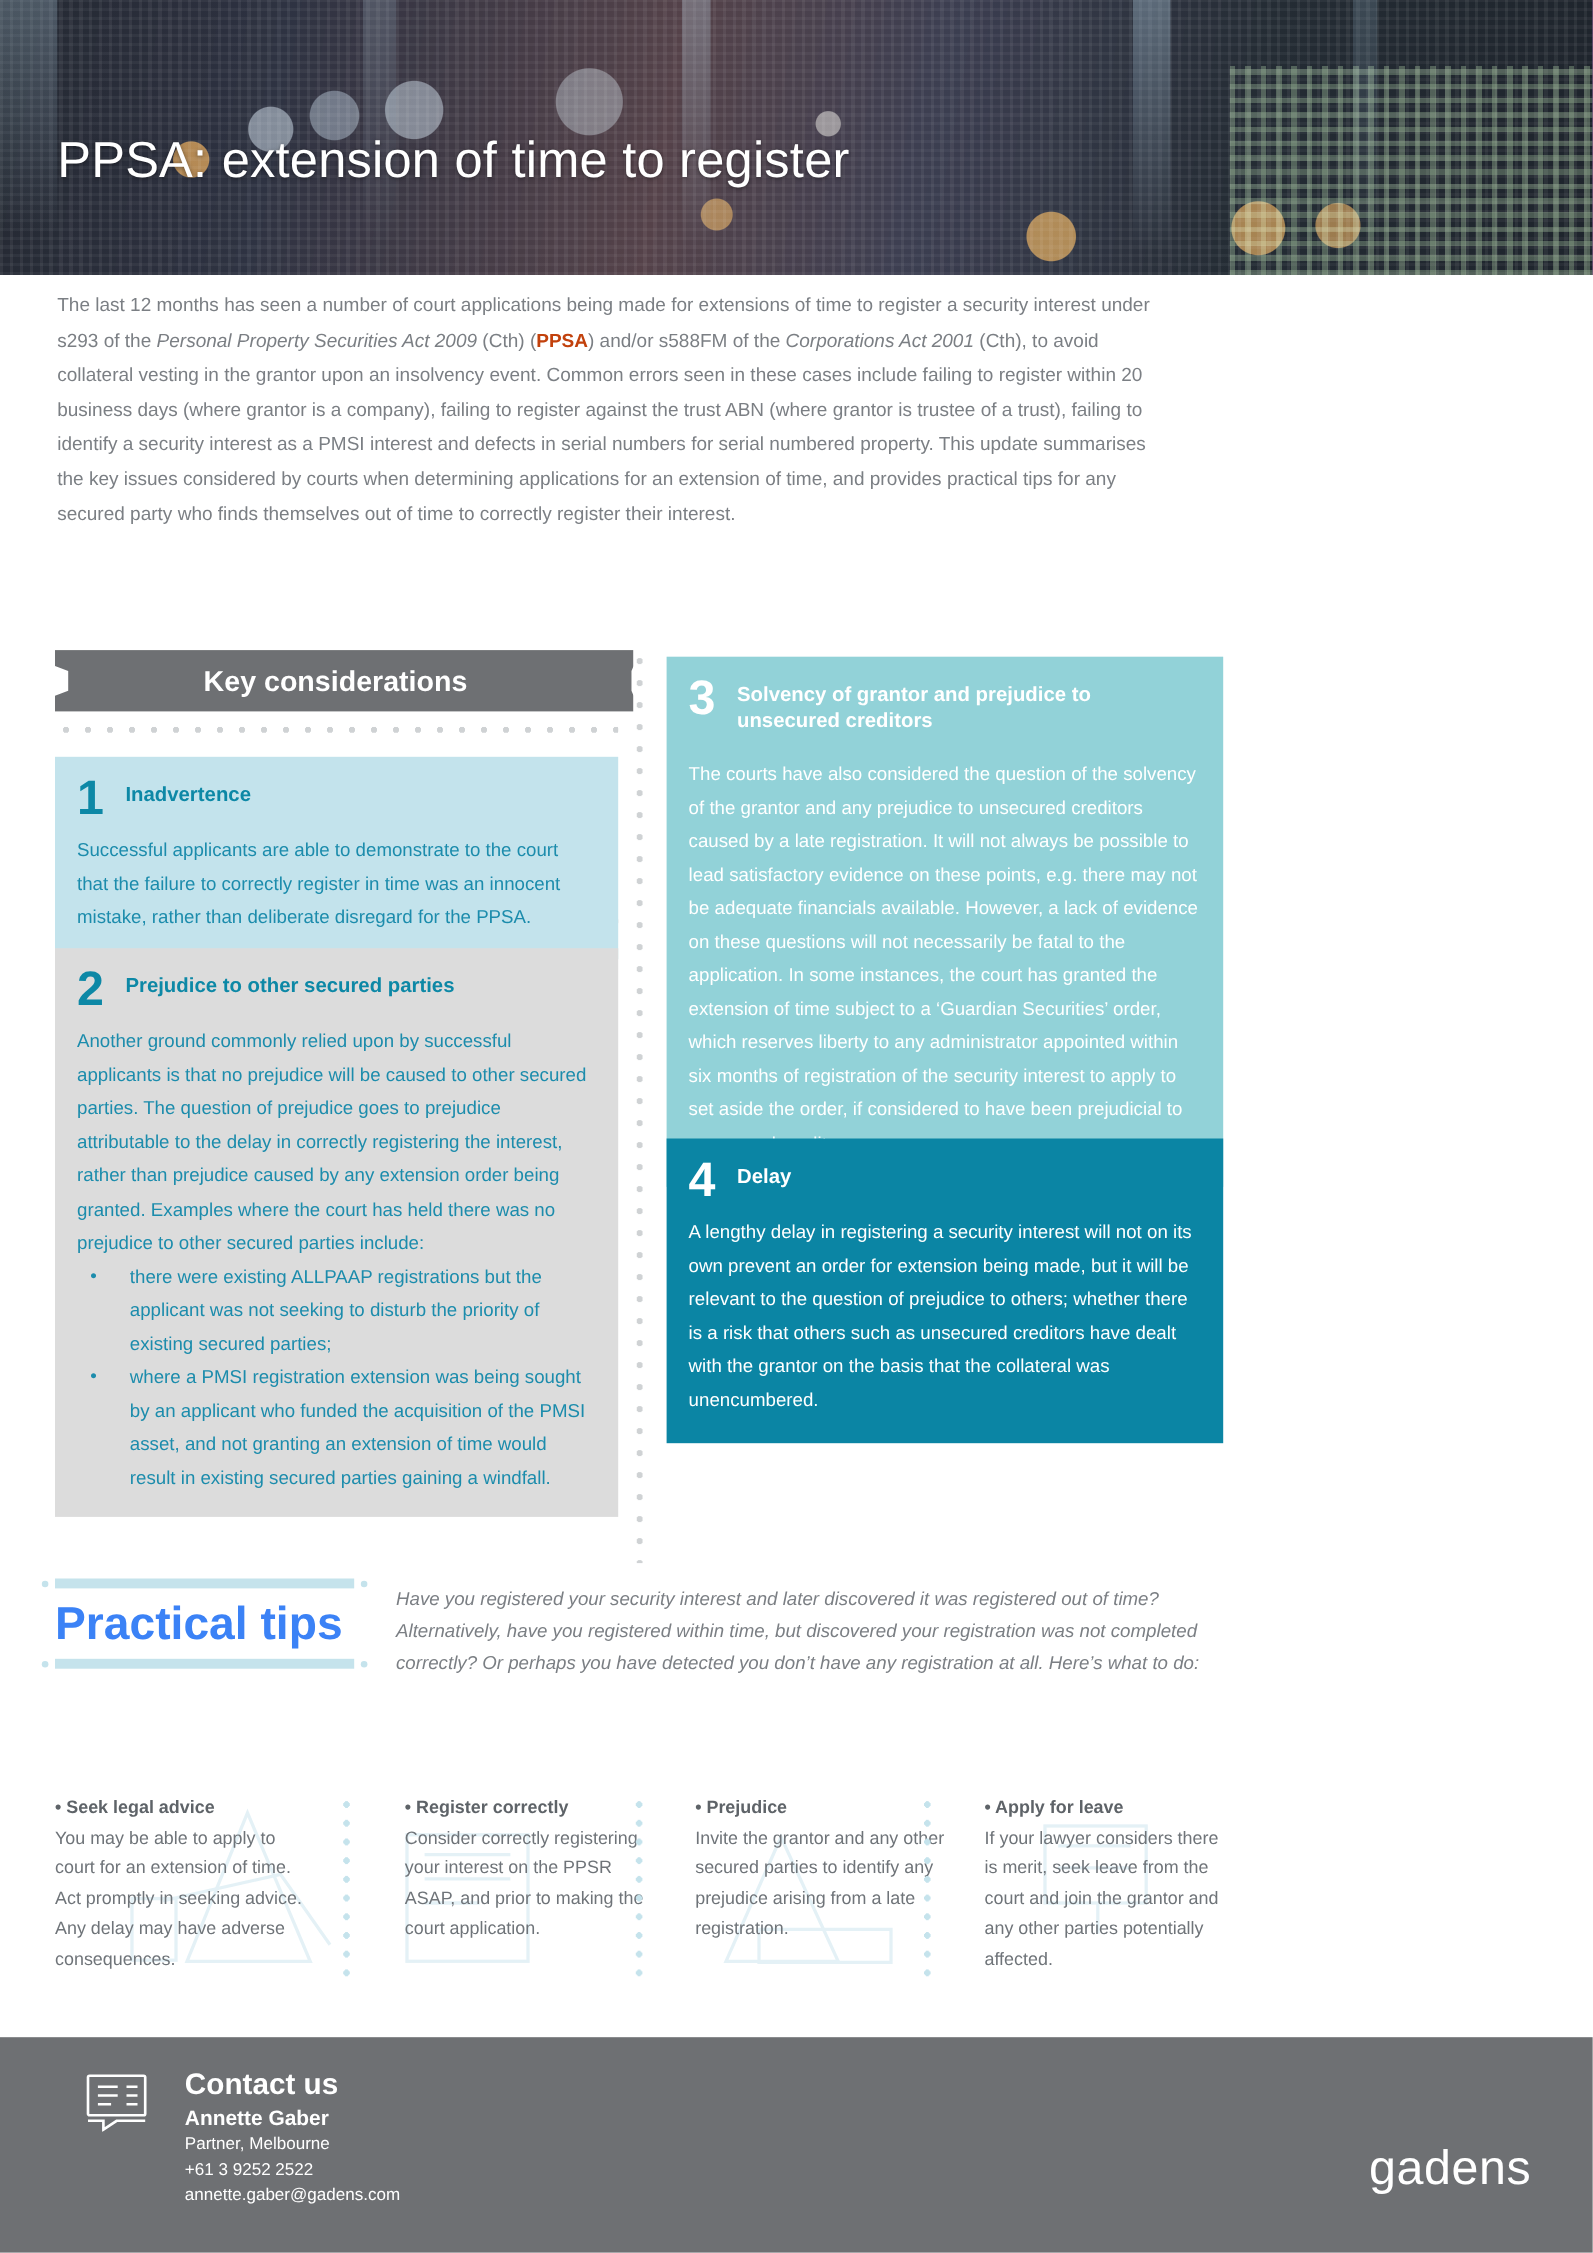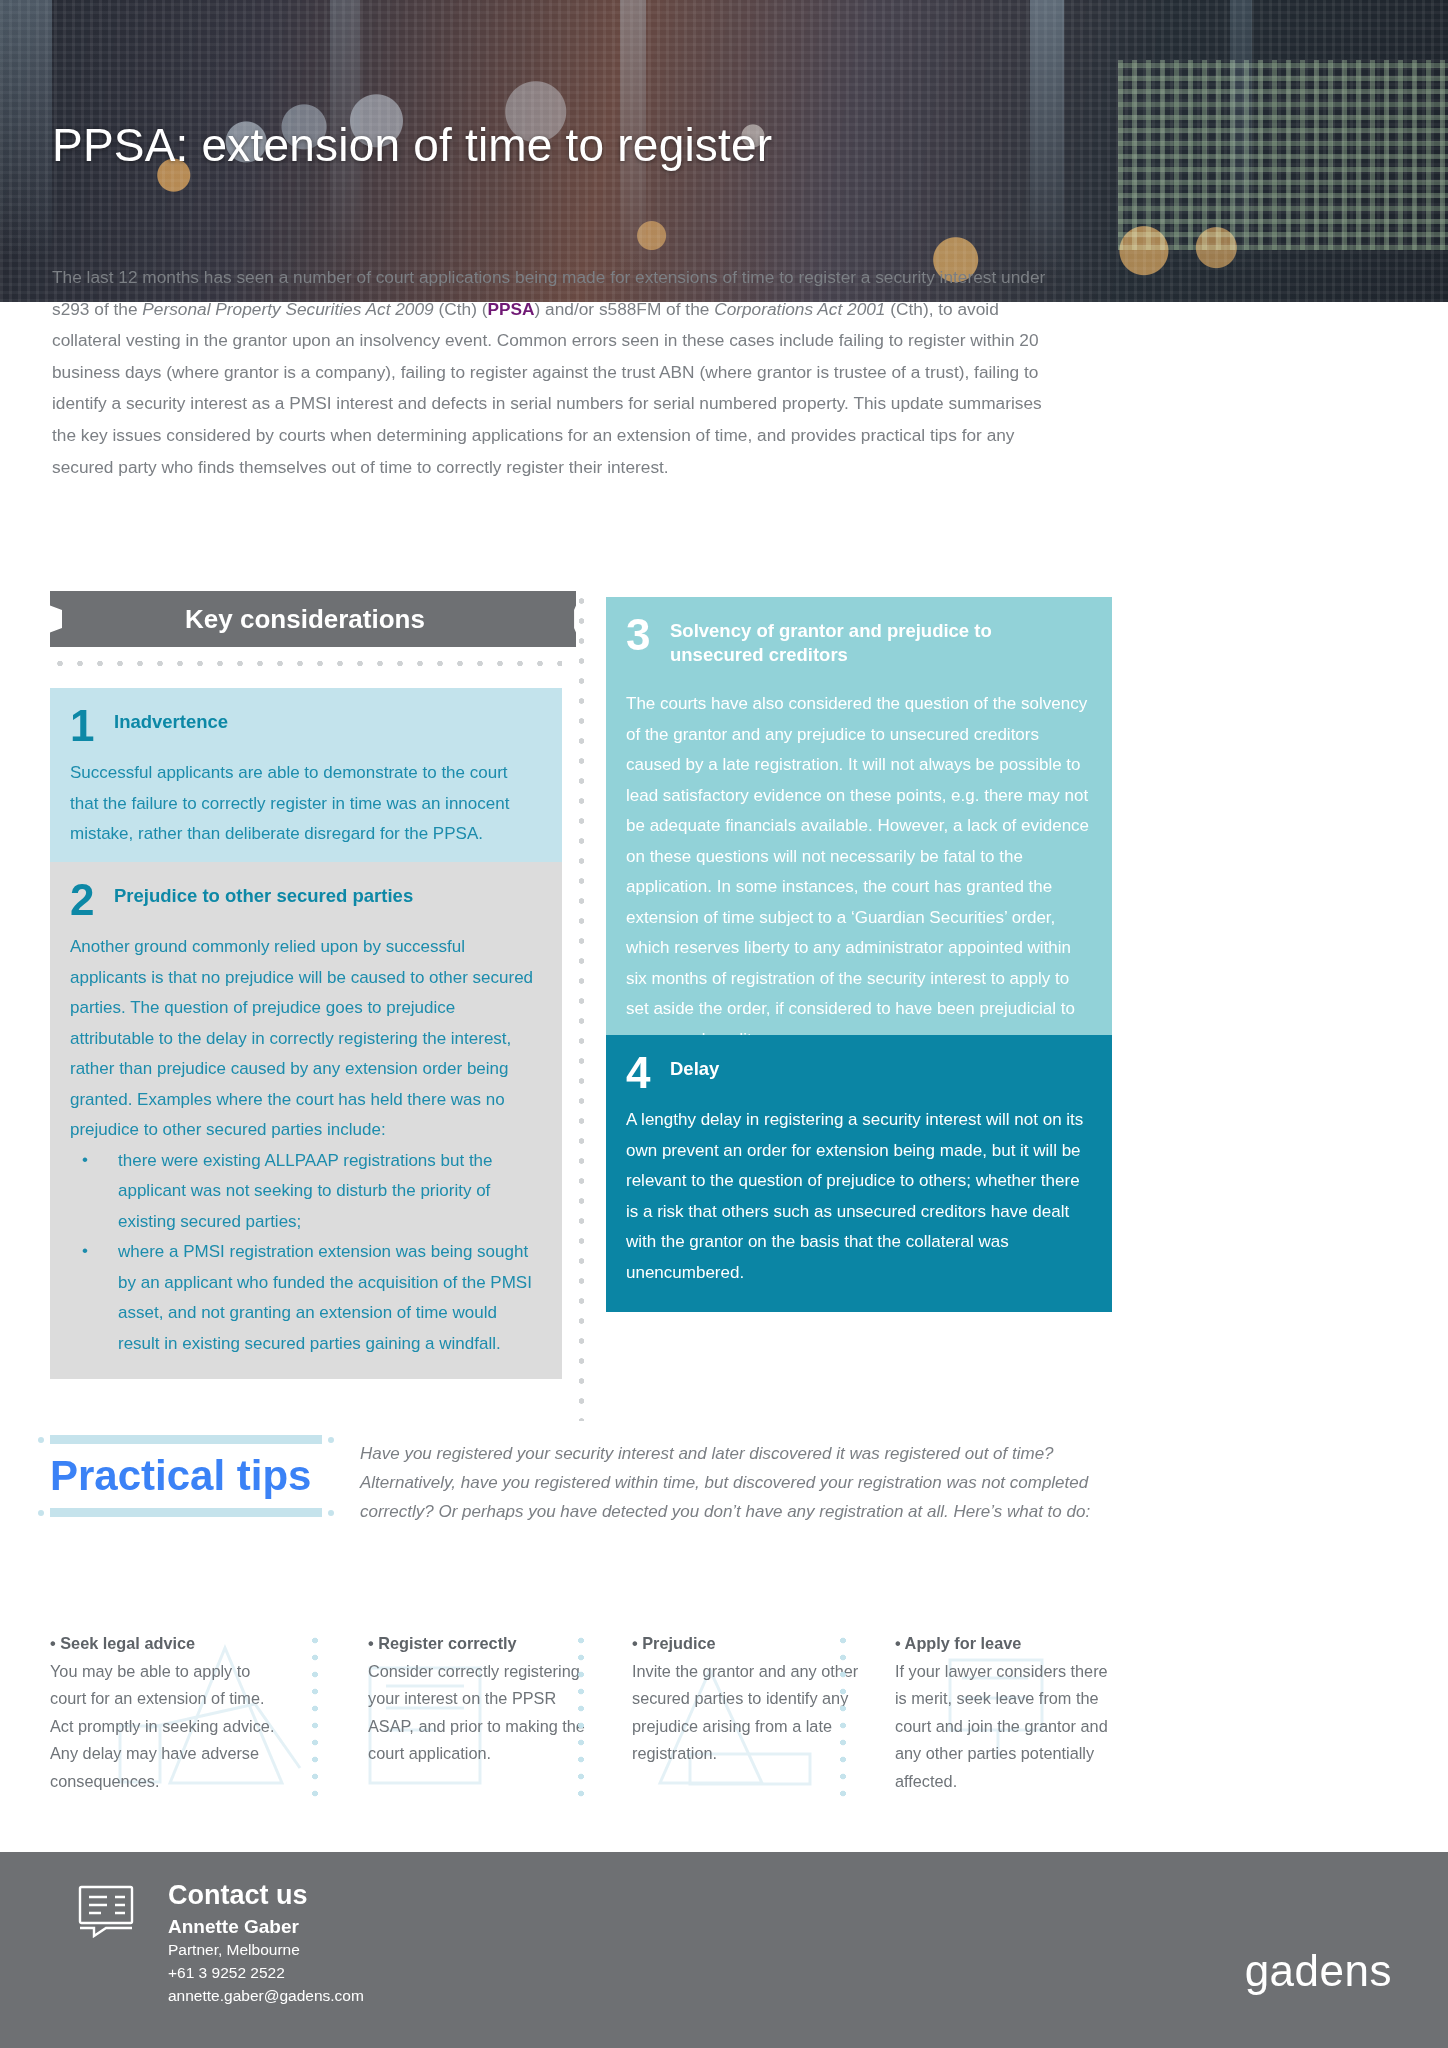--- a/index.html
+++ b/index.html
@@ -8,23 +8,23 @@
     background:#ffffff;
     font-family:"Liberation Sans", sans-serif;
     -webkit-font-smoothing:antialiased;
     overflow:hidden;
   }
   .page{position:relative;width:1448px;height:2048px;}
 
   
   .banner{
     position:relative;
-    width:1448px;height:302px;
+    width:1448px;height:250px;
     overflow:hidden;
-    background:#ef4444;
+    background:#701a75;
   }
   .banner-img{
     position:absolute;inset:0;
     background:
       radial-gradient(circle at 12% 58%, rgba(226,168,92,.75) 0 16px, transparent 17px),
       radial-gradient(circle at 17% 47%, rgba(200,214,226,.55) 0 20px, transparent 21px),
       radial-gradient(circle at 21% 42%, rgba(190,206,220,.45) 0 22px, transparent 23px),
       radial-gradient(circle at 26% 40%, rgba(205,218,230,.5) 0 26px, transparent 27px),
       radial-gradient(circle at 37% 37%, rgba(215,226,235,.38) 0 30px, transparent 31px),
       radial-gradient(circle at 45% 78%, rgba(232,180,104,.6) 0 14px, transparent 15px),
@@ -65,21 +65,21 @@
     text-shadow:0 1px 4px rgba(0,0,0,.45);
     white-space:nowrap;
   }
 
   
   .intro{
     position:absolute;left:52px;top:262px;width:1004px;
     color:#7b7f84;font-size:17.3px;line-height:31.6px;text-align:left;
   }
   .intro i{font-style:italic;}
-  .intro b{font-weight:bold;color:#701a75;}
+  .intro b{font-weight:bold;color:#c2410c;}
 
   
   .kc-band{
     position:absolute;left:50px;top:591px;width:510px;height:56px;
     background:#6e7073;
     color:#fff;font-size:26px;font-weight:bold;
     display:flex;align-items:center;justify-content:center;
     -webkit-clip-path: polygon(0 0,100% 0,100% 100%,0 100%, 0 74%, 12px 66%, 12px 34%, 0 26%);
     clip-path: polygon(0 0,100% 0,100% 100%,0 100%, 0 74%, 12px 66%, 12px 34%, 0 26%);
   }

